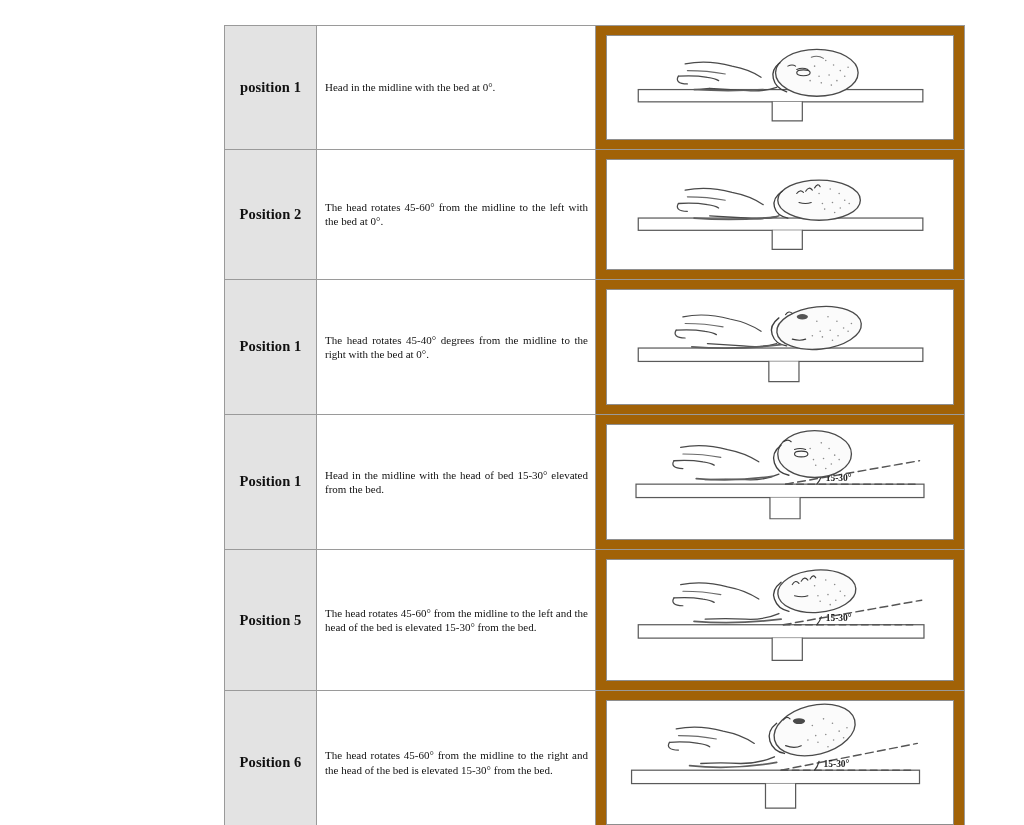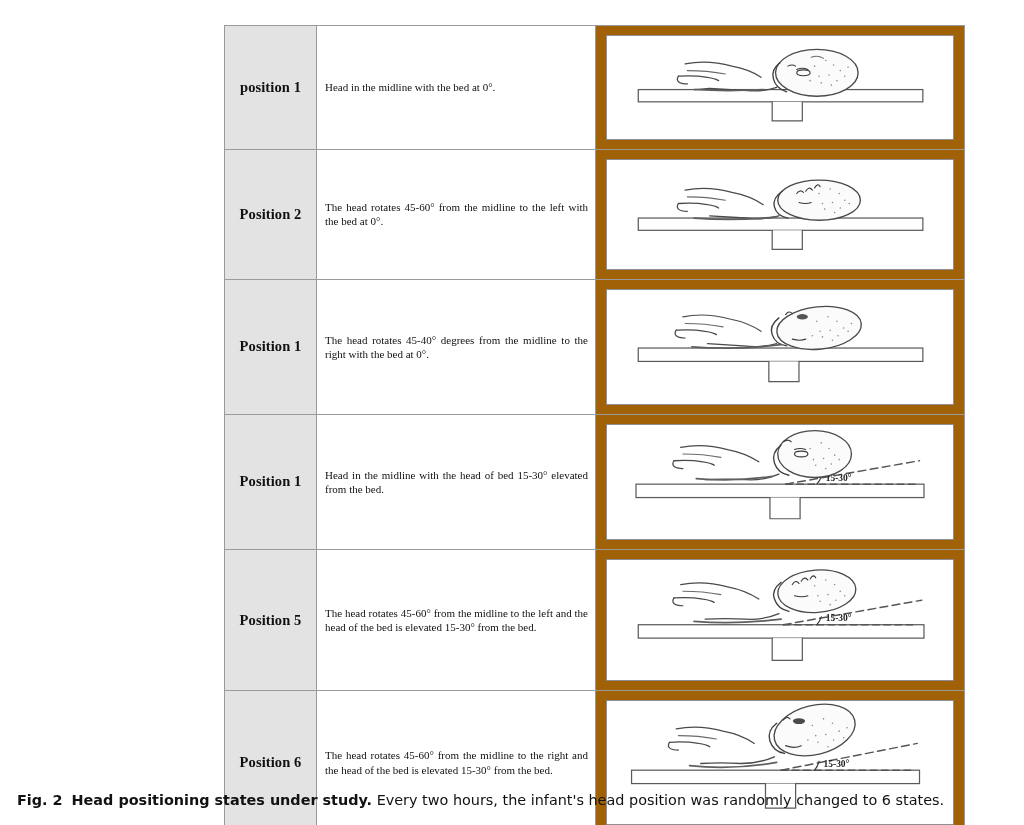--- a/index.html
+++ b/index.html
@@ -407,17 +407,14 @@
                 <path d="M74 58 q38 4 78 -3" stroke="#5f5f5f" stroke-width="1.6"></path>
               </g>
             </svg>
           </div>
         </td>
       </tr>
 
     </tbody>
   </table>
 
-  <div class="caption">
-    <span class="cap-fig">Fig. 2</span><span class="cap-bold">Head positioning states under study.</span> <span class="cap-rest">Every two hours, the infant's head position was randomly changed to 6 states.</span>
-  </div>
 
 </div>
 
 </body></html>

